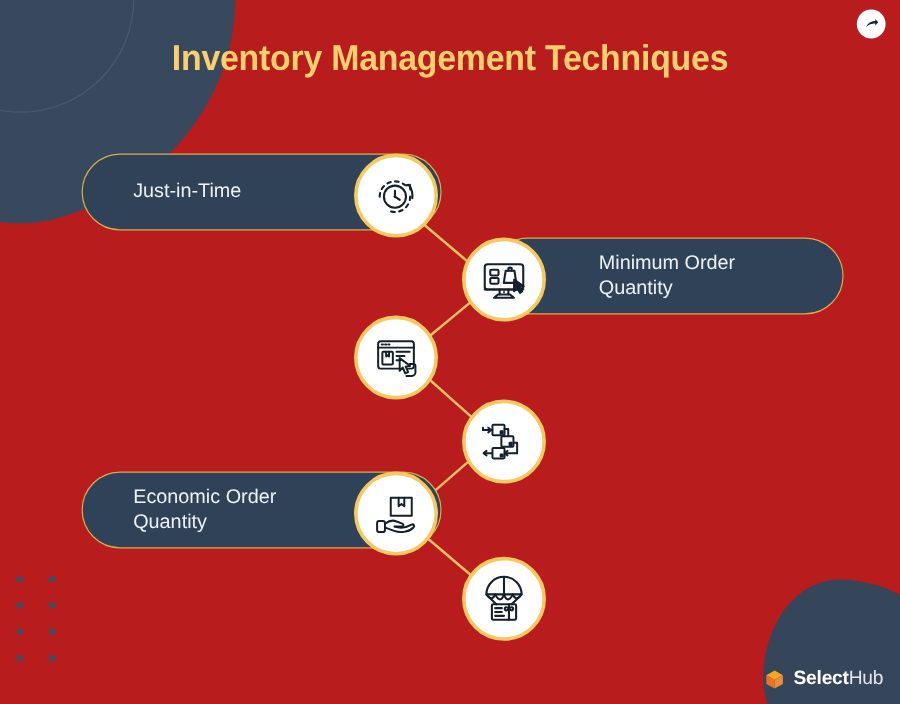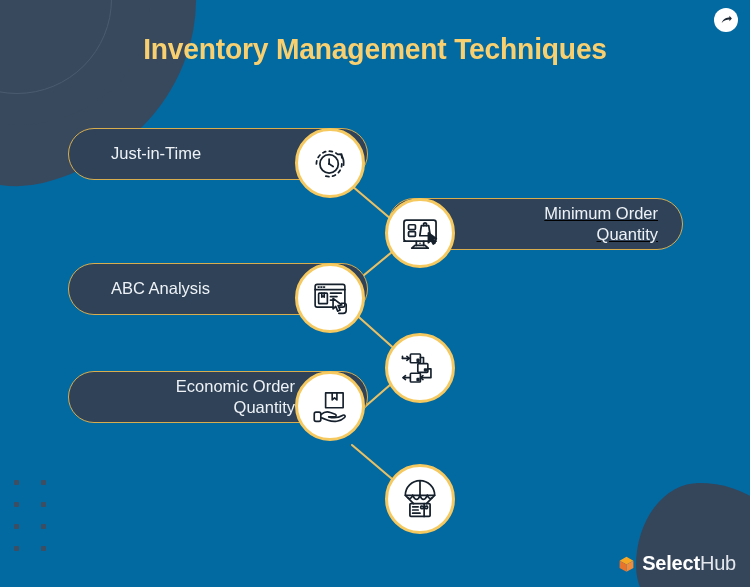--- a/index.html
+++ b/index.html
@@ -6,21 +6,21 @@
     margin: 0;
     padding: 0;
     background: #14202e;
   }
   * { box-sizing: border-box; }
 
   .infographic {
     position: relative;
     width: 750px;
     height: 587px;
-    background: #0369a1;
+    background: #b91c1c;
     overflow: hidden;
     font-family: "Liberation Sans", sans-serif;
   }
 
   
   .deco-layer {
     position: absolute;
     inset: 0;
     pointer-events: none;
   }
@@ -115,30 +115,29 @@
     position: absolute;
     inset: 0;
     z-index: 5;
   }
 
   
   .rows { position: absolute; inset: 0; z-index: 10; }
 
   .pill {
     position: absolute;
-    height: 52px;
+    height: 64px;
     background: #2f4258;
     border: 1.4px solid #d8ad4e;
     border-radius: 34px;
     display: flex;
     align-items: center;
-    text-align: right;
   }
   .pill.left  { left: 68px;  width: 300px; }
-  .pill.right { left: 388px; width: 295px; text-decoration: underline; }
+  .pill.right { left: 408px; width: 295px; }
 
   .pill-label {
     color: #eef2f6;
     font-size: 16.5px;
     line-height: 1.28;
     font-weight: 400;
   }
   .pill.left .pill-label  { padding-left: 42px; padding-right: 72px; }
   .pill.right .pill-label { padding-left: 90px; padding-right: 24px; }
 
@@ -154,35 +153,35 @@
     justify-content: center;
     z-index: 15;
   }
   .icon-circle svg { display: block; }
 
   
   .row1 { top: 128px; }
   .row2 { top: 198px; }
   .row3 { top: 263px; }
   .row4 { top: 333px; }
-  .row5 { top: 371px; }
+  .row5 { top: 393px; }
   .row6 { top: 464px; }
 
   
   .logo {
     position: absolute;
     right: 14px;
     bottom: 12px;
     display: flex;
     align-items: center;
     gap: 6px;
     z-index: 30;
   }
   .logo-text {
-    font-size: 20px;
+    font-size: 16px;
     letter-spacing: -0.2px;
     color: #ffffff;
   }
   .logo-text b { font-weight: bold; }
   .logo-text span { font-weight: 400; color: #e3e7ec; }
 </style>
 </head>
 <body>
 
 <div class="infographic">
@@ -250,23 +249,20 @@
         <path d="M15 40.5 L33 40.5 L29.5 37.5 L18.5 37.5 Z"></path>
         <circle cx="24" cy="35.2" r="0.9" fill="#15202c" stroke="none"></circle>
         <rect x="11.5" y="15" width="7.5" height="5.2" rx="1"></rect>
         <rect x="11.5" y="22.5" width="7.5" height="5.2" rx="1"></rect>
         <path d="M25.5 16 L33.5 16 L35.2 27 L23.8 27 Z"></path>
         <path d="M28 16 L28 13.6 A2.6 2.6 0 0 1 31 13.6 L31 16"></path>
         <path d="M33.2 24 L33.2 34.5 L36 31.7 L38.5 36 L40.5 34.7 L38.2 30.7 L41.8 30.2 Z" fill="#15202c"></path>
       </svg>
     </div>
 
-    <div class="pill left row3">
-      <div class="pill-label">ABC Analysis</div>
-    </div>
     <div class="icon-circle row3" style="left:295px;">
       <svg width="42" height="42" viewBox="0 0 48 48" fill="none" stroke="#15202c" stroke-width="1.9" stroke-linejoin="round" stroke-linecap="round">
         <rect x="7" y="8.5" width="34" height="26" rx="2.4"></rect>
         <path d="M7 14.5 L41 14.5"></path>
         <path d="M10.5 11.5 L11.6 11.5 M13.6 11.5 L14.7 11.5 M16.7 11.5 L17.8 11.5"></path>
         <rect x="11" y="18.5" width="10" height="12" rx="0.8"></rect>
         <path d="M14.6 18.5 L14.6 23 L16 21.8 L17.4 23 L17.4 18.5"></path>
         <path d="M24.5 18.5 L37 18.5 M24.5 22.5 L32 22.5 M24.5 26.5 L29 26.5"></path>
         <path d="M27.5 24.5 L27.5 36.5 L30.5 33.5 L32.8 39 L35.6 37.8 L33.2 32.6 L37.5 32 Z" fill="#ffffff"></path>
         <path d="M37 30 L40.5 30 A2 2 0 0 1 42.5 32 L42.5 38 A3.5 3.5 0 0 1 39 41.5 L34 41.5"></path>

